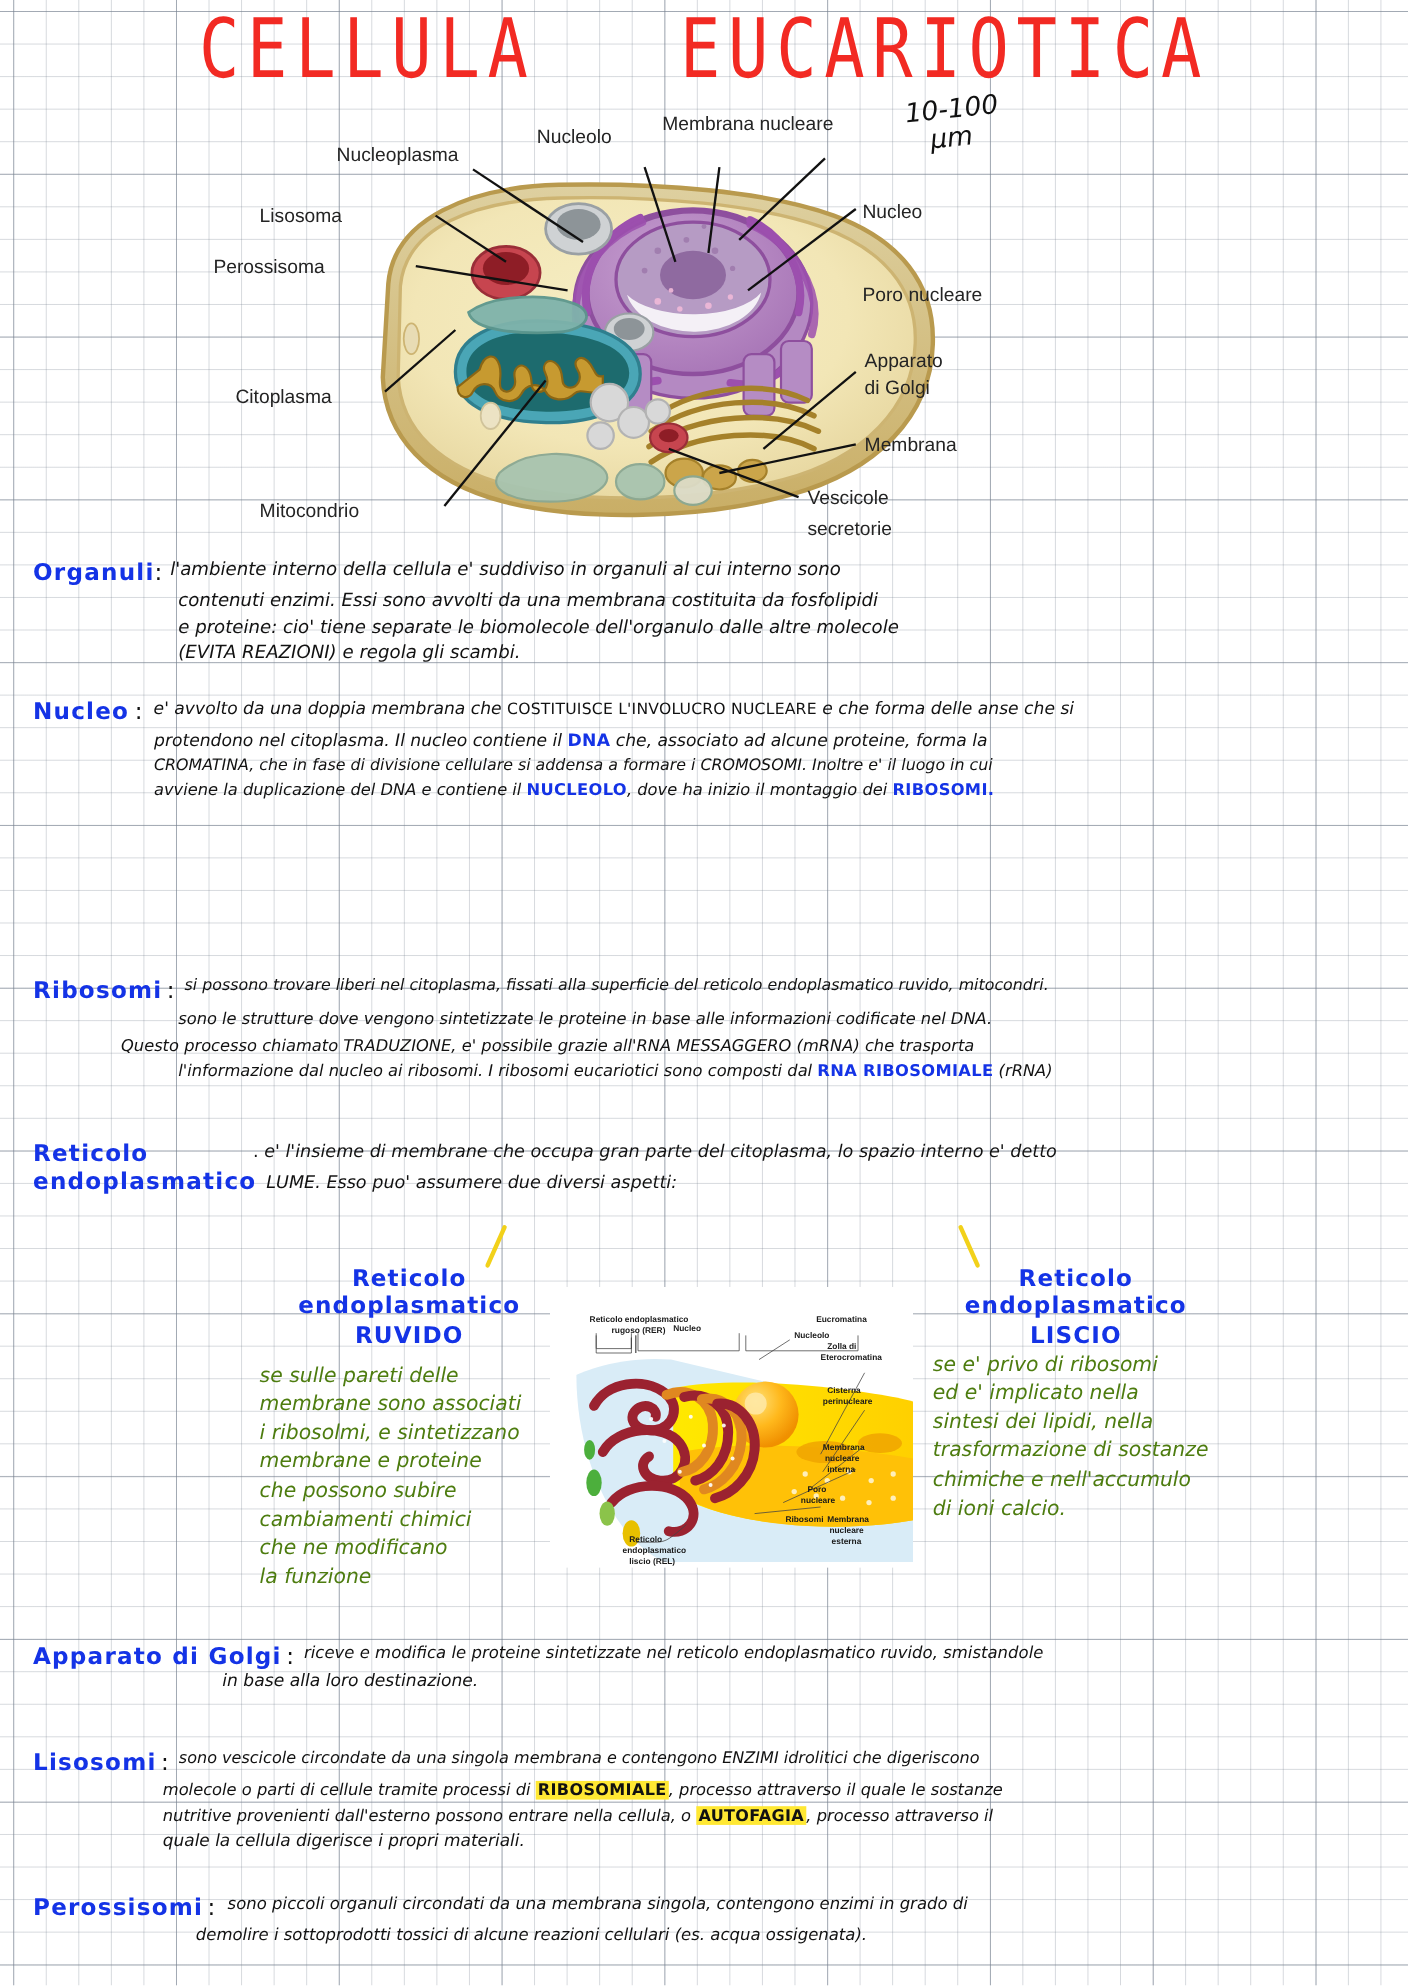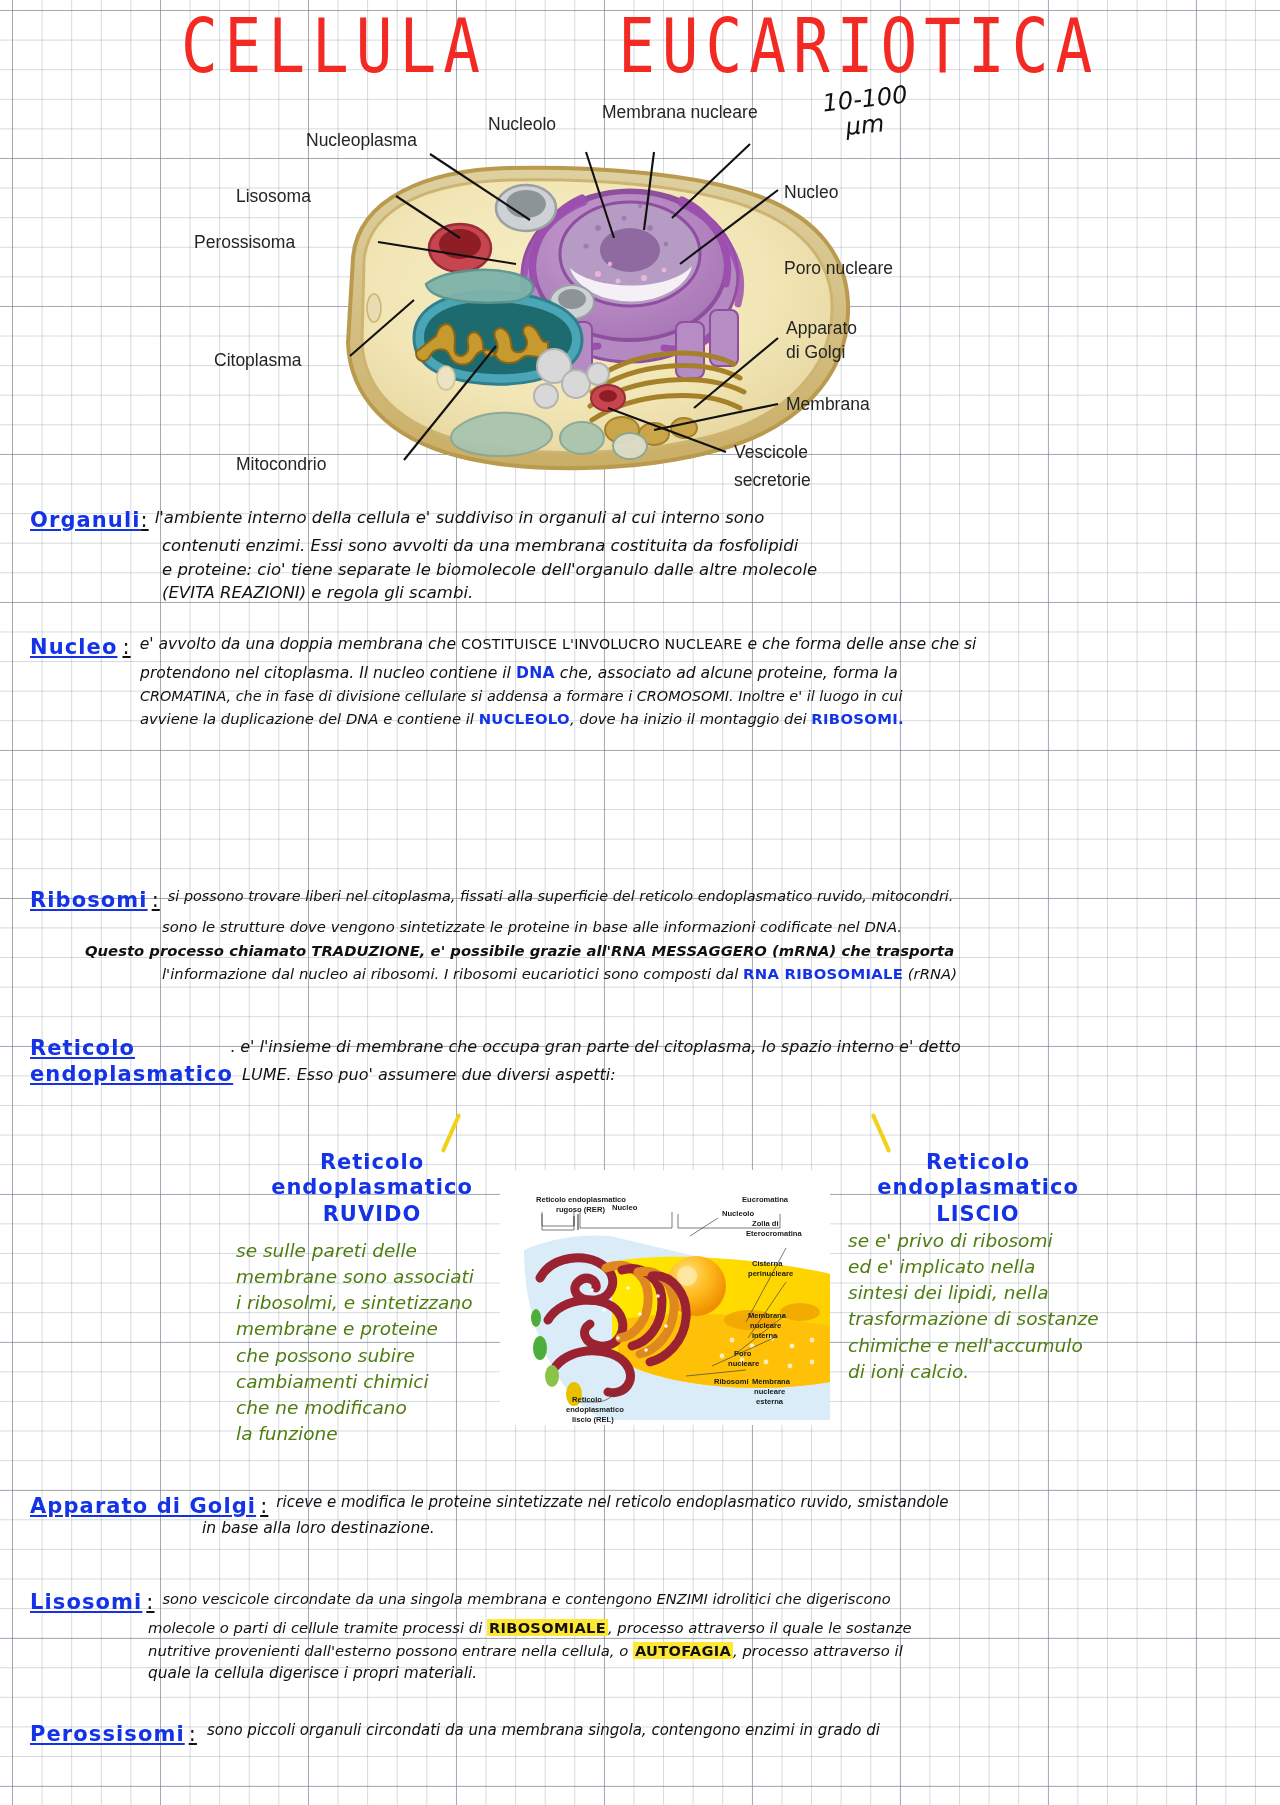--- a/index.html
+++ b/index.html
@@ -44,21 +44,20 @@
     white-space:pre;
   }
 
   .heading{
     color:#1433e6;
     font-weight:700;
     font-size:21px;
     letter-spacing:1.1px;
     line-height:1.15;
     font-family:"DejaVu Sans", sans-serif;
-    text-decoration:underline;
   }
 
   .body-line{
     color:#111111;
     font-size:16.5px;
     line-height:1.18;
     font-family:"DejaVu Sans", sans-serif;
     font-style:italic;
     white-space:nowrap;
   }
@@ -285,21 +284,21 @@
     </div>
   </div>
 
   <div class="sec" style="left:30px; top:888px; width:1095px;">
     <div style="display:flex; align-items:flex-start;">
       <span class="heading">Ribosomi</span>
       <span class="heading" style="color:#111;font-weight:400;margin-left:4px;">:</span>
       <span class="body-line tight" style="margin-left:8px; font-size:14.4px;">si possono trovare liberi nel citoplasma, fissati alla superficie del reticolo endoplasmatico ruvido, mitocondri.</span>
     </div>
     <div class="body-line tight" style="margin-left:132px; margin-top:6px; font-size:14.8px;">sono le strutture dove vengono sintetizzate le proteine in base alle informazioni codificate nel DNA.</div>
-    <div class="body-line tight" style="margin-left:55px; margin-top:6px; font-size:14.8px;font-weight:bold;">Questo processo chiamato TRADUZIONE, e' possibile grazie all'RNA MESSAGGERO (mRNA) che trasporta</div>
+    <div class="body-line tight" style="margin-left:80px; margin-top:6px; font-size:14.8px;">Questo processo chiamato TRADUZIONE, e' possibile grazie all'RNA MESSAGGERO (mRNA) che trasporta</div>
     <div class="body-line tight" style="margin-left:132px; margin-top:6px; font-size:14.8px;">
       <span>l'informazione dal nucleo ai ribosomi. I ribosomi eucariotici sono composti dal </span><span class="kw-blue">RNA  RIBOSOMIALE</span><span> (rRNA)</span>
     </div>
   </div>
 
   <div class="sec" style="left:30px; top:1036px; width:1095px;">
     <div style="position:relative; height:60px;">
       <div class="heading" style="position:absolute; left:0; top:0;">Reticolo</div>
       <div class="heading" style="position:absolute; left:0; top:26px;">endoplasmatico</div>
       <div class="body-line" style="position:absolute; left:200px; top:2px; font-size:16px;">
@@ -471,15 +470,16 @@
     </div>
     <div class="body-line tight" style="margin-left:118px; margin-top:5px; font-size:15.4px;">quale la cellula digerisce i propri materiali.</div>
   </div>
 
   <div class="sec" style="left:30px; top:1722px; width:1095px;">
     <div style="display:flex; align-items:flex-start;">
       <span class="heading">Perossisomi</span>
       <span class="heading" style="color:#111;font-weight:400;margin-left:4px;">:</span>
       <span class="body-line tight" style="margin-left:10px; font-size:15px;">sono piccoli organuli circondati da una membrana singola, contengono enzimi in grado di</span>
     </div>
+    <div class="body-line tight" style="margin-left:148px; margin-top:5px; font-size:15px;">demolire i sottoprodotti tossici di alcune reazioni cellulari (es. acqua ossigenata).</div>
   </div>
 
 </div>
 
 </body></html>

